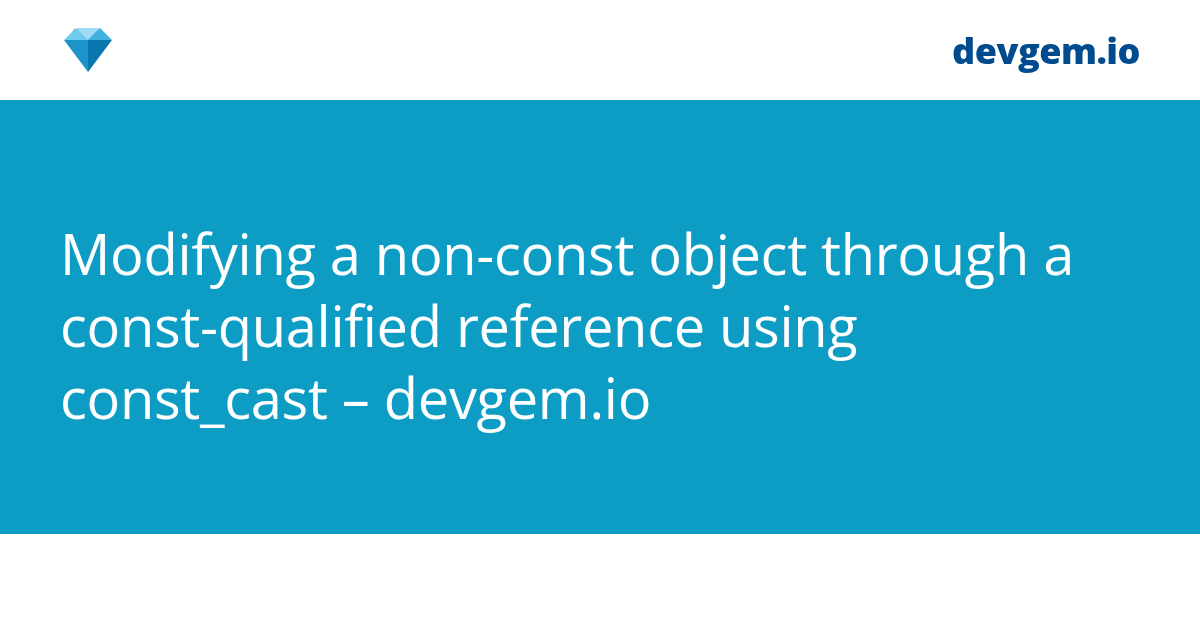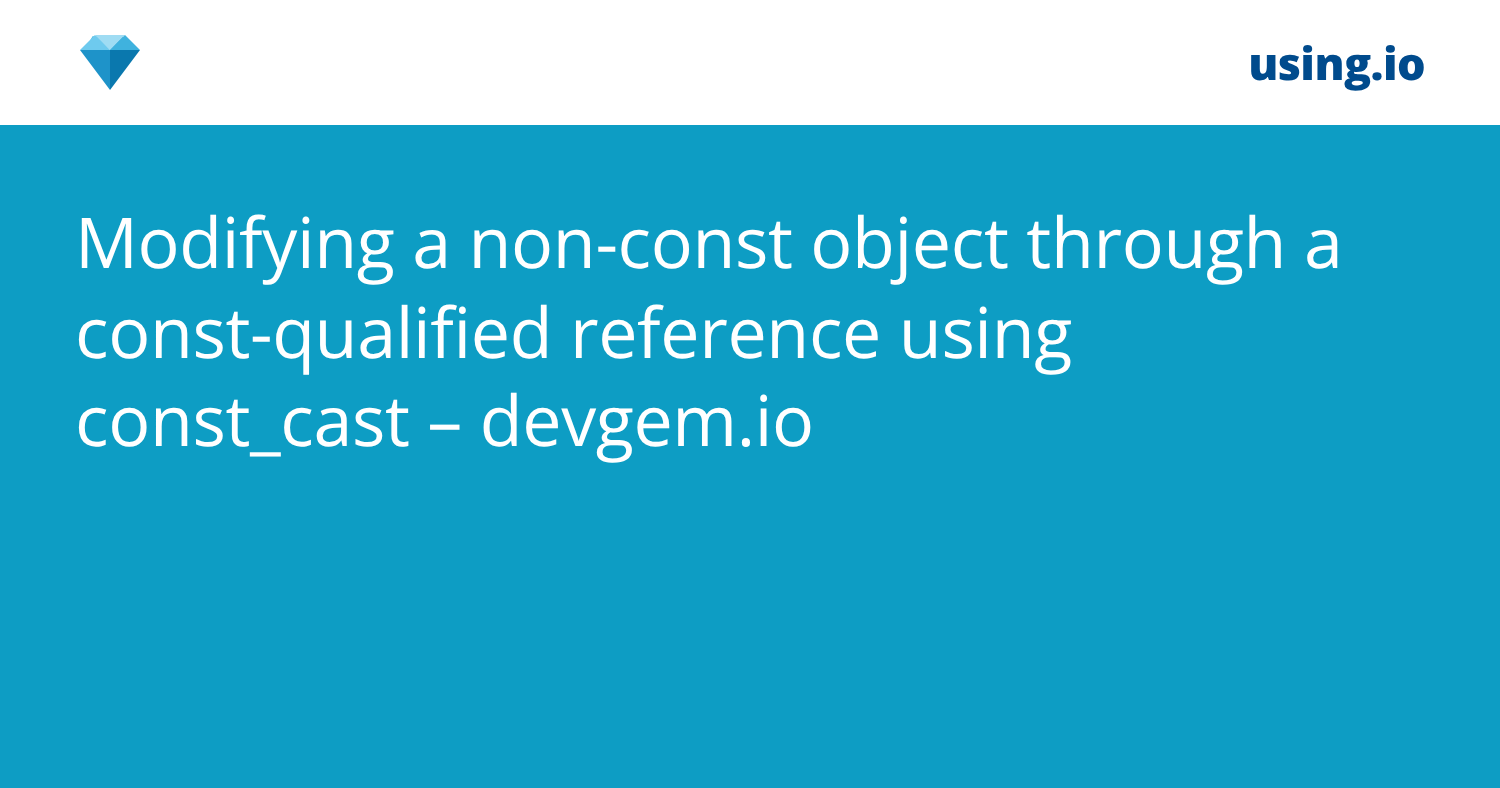--- a/index.html
+++ b/index.html
@@ -29,25 +29,25 @@
       align-items: center;
       justify-content: center;
     }
     .brand {
       font-size: 36px;
       font-weight: 800;
       color: #004b8d;
       letter-spacing: -0.5px;
     }
     .hero {
-      height: 530px;
+      height: 434px;
       background: #0d9dc4;
       padding: 58px 64px 40px 60px;
       display: flex;
-      align-items: flex-start;
+      align-items: center;
     }
     .title {
       font-size: 56px;
       line-height: 1.28;
       color: #ffffff;
       font-weight: 400;
       letter-spacing: -0.3px;
       max-width: 1040px;
     }
   </style>
@@ -75,18 +75,18 @@
       <polygon points="8,14 18,3 14,3" fill="#4ab8e0"></polygon>
       <polygon points="14,3 8,14 8,14" fill="#4ab8e0"></polygon>
 
       <polygon points="4,14 16,2 28,14" fill="#6ecaee"></polygon>
       <polygon points="16,2 40,2 28,14" fill="#9fdcf3"></polygon>
       <polygon points="40,2 52,14 28,14" fill="#3fb2de"></polygon>
       <polygon points="4,14 28,14 28,46" fill="#1e93c9"></polygon>
       <polygon points="28,14 52,14 28,46" fill="#0a78ae"></polygon>
     </svg>
   </div>
-  <div class="brand">using.io</div>
+  <div class="brand">devgem.io</div>
 </div>
 
 <div class="hero">
   <h1 class="title">Modifying a non-const object through a const-qualified reference using const_cast – devgem.io</h1>
 </div>
 
 </body></html>

